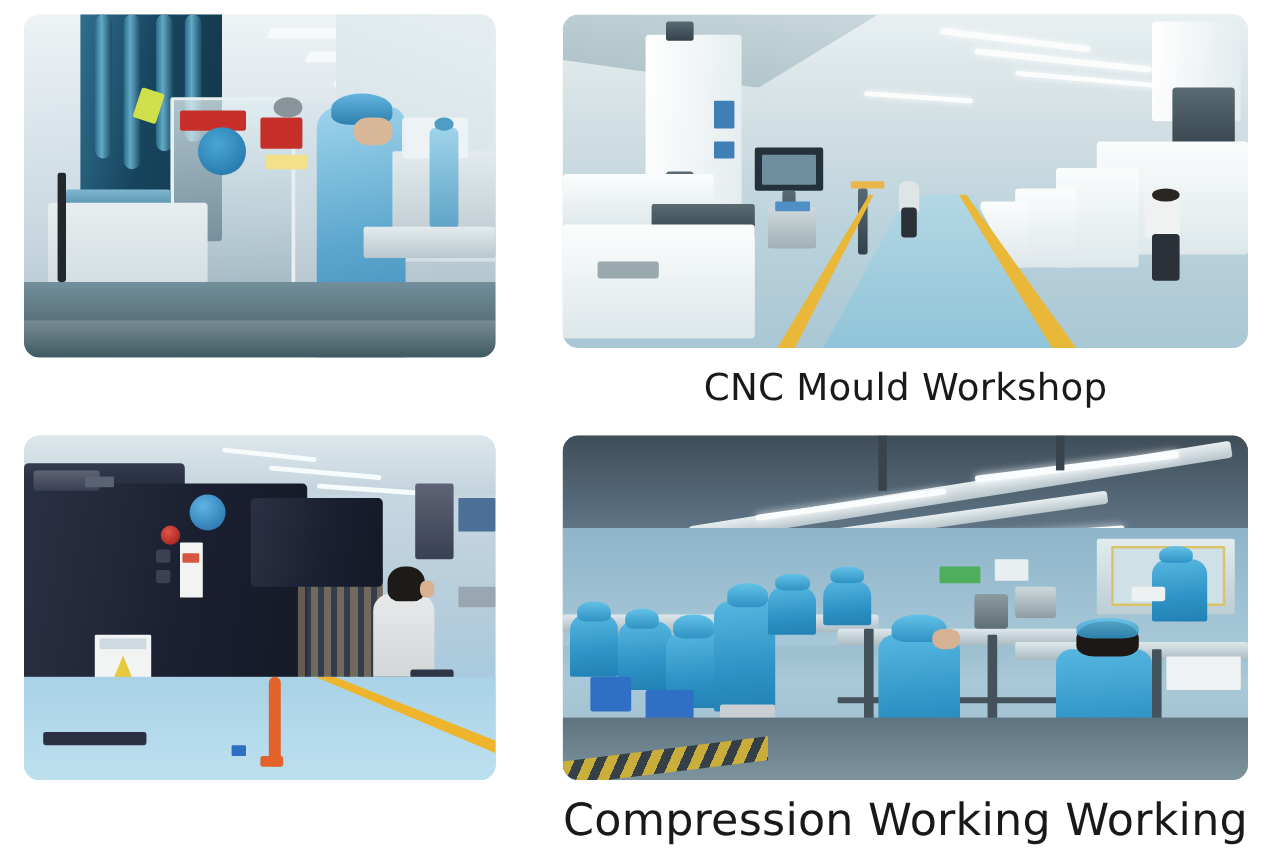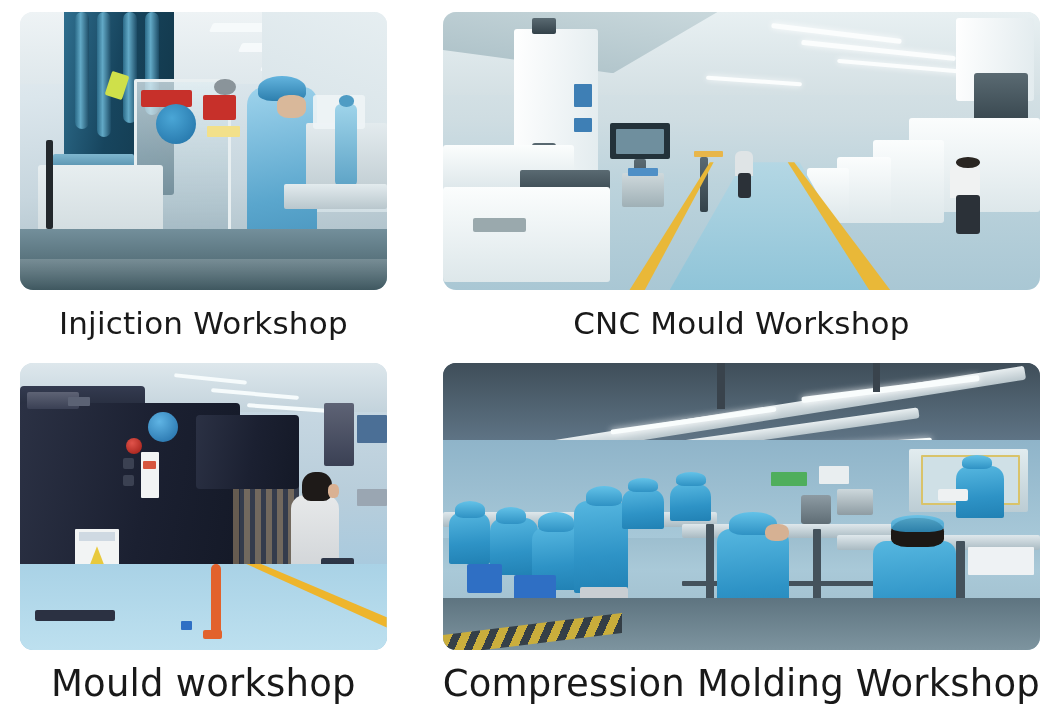--- a/index.html
+++ b/index.html
@@ -199,21 +199,20 @@
         <div class="lay bench" style="left:78%;top:40%;width:22%;height:30%;"></div>
         <div class="lay" style="left:80%;top:30%;width:14%;height:12%;background:#eef4f6;border-radius:3px;opacity:.9;"></div>
         <div class="lay" style="left:86%;top:33%;width:6%;height:30%;background:linear-gradient(180deg,#9fd4ea,#5da3c6);border-radius:6px;"></div>
         <div class="lay" style="left:87%;top:30%;width:4%;height:4%;background:#4f9cc4;border-radius:50%;"></div>
         <div class="lay bench" style="left:72%;top:62%;width:28%;height:9%;"></div>
 
         <div class="lay floor"></div>
         <div class="lay floorGloss"></div>
       </div>
     </div>
-    <div class="caption">Injiction Workshop</div>
   </div>
 
   <div class="cell r1">
     <div class="photo p2">
       <div class="scene">
         <div class="lay ceil"></div>
         <div class="lay" style="left:0;top:0;width:46%;height:22%;background:linear-gradient(190deg,#c9d8dc,#aabfc6);clip-path:polygon(0 0,100% 0,62% 100%,0 62%);"></div>
         <div class="lay tube" style="left:55%;top:7%;width:22%;height:5px;transform:rotate(7deg);"></div>
         <div class="lay tube" style="left:60%;top:13%;width:26%;height:5px;transform:rotate(6deg);"></div>
         <div class="lay tube" style="left:66%;top:19%;width:24%;height:4px;transform:rotate(5deg);"></div>
@@ -302,21 +301,20 @@
         <div class="lay" style="left:82%;top:68%;width:9%;height:14%;background:linear-gradient(180deg,#2f3849,#1b2130);border-radius:2px;"></div>
 
         <div class="lay floor"></div>
         <div class="lay yline"></div>
         <div class="lay hose" style="left:52%;top:70%;height:26%;"></div>
         <div class="lay" style="left:50%;top:93%;width:5%;height:3%;background:#e2622c;border-radius:2px;"></div>
         <div class="lay" style="left:44%;top:90%;width:3%;height:3%;background:#2e6fc4;border-radius:1px;"></div>
         <div class="lay" style="left:4%;top:86%;width:22%;height:4%;background:#2b3142;border-radius:2px;"></div>
       </div>
     </div>
-    <div class="caption">Mould workshop</div>
   </div>
 
   <div class="cell r2">
     <div class="photo p4">
       <div class="scene">
         <div class="lay ceil"></div>
         <div class="lay duct" style="left:18%;top:14%;width:80%;height:5%;transform:rotate(-9deg);"></div>
         <div class="lay duct" style="left:6%;top:26%;width:74%;height:4%;transform:rotate(-8deg);"></div>
         <div class="lay tube" style="left:60%;top:8%;width:30%;height:6px;transform:rotate(-7deg);"></div>
         <div class="lay tube" style="left:28%;top:19%;width:28%;height:5px;transform:rotate(-8deg);"></div>
@@ -370,16 +368,16 @@
         <div class="lay cap" style="left:87%;top:32%;width:5%;height:5%;"></div>
         <div class="lay" style="left:83%;top:44%;width:5%;height:4%;background:#eef1f2;border-radius:2px;"></div>
 
         <div class="lay" style="left:60%;top:46%;width:5%;height:10%;background:linear-gradient(180deg,#8d9ba3,#5f6d75);border-radius:3px;"></div>
         <div class="lay" style="left:66%;top:44%;width:6%;height:9%;background:linear-gradient(180deg,#cdd8dc,#8e9ca3);border-radius:2px;"></div>
 
         <div class="lay floor"></div>
         <div class="lay yhaz"></div>
       </div>
     </div>
-    <div class="caption">Compression Molding Workshop</div>
+    <div class="caption">Compression Working Working</div>
   </div>
 
 </div>
 
 </body></html>

